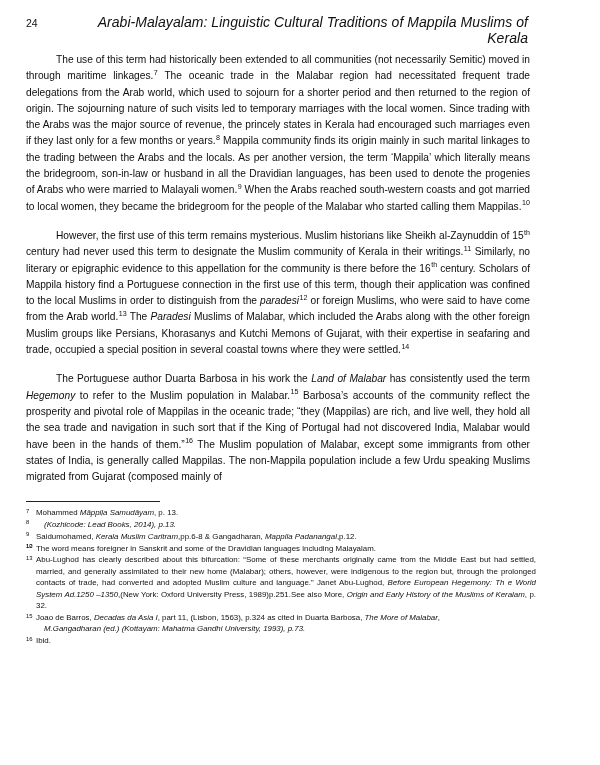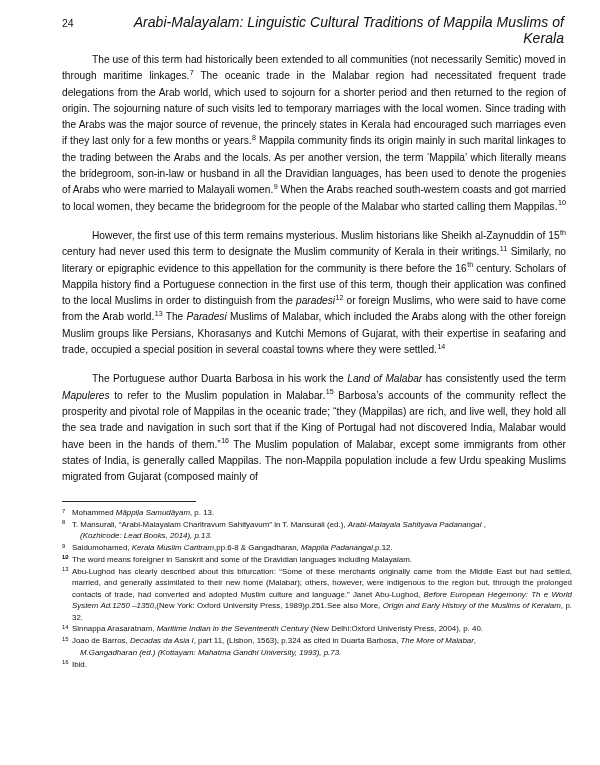--- a/index.html
+++ b/index.html
@@ -15,21 +15,20 @@
     color: #111111;
     -webkit-font-smoothing: antialiased;
   }
   .page {
     position: relative;
     width: 556px;
     height: 765px;
     box-sizing: border-box;
     padding: 14px 26px 6px 26px;
     overflow: hidden;
-    margin-left: 36px;
   }
   
   .running-head {
     display: flex;
     align-items: baseline;
     height: 22px;
     margin-bottom: 16px;
   }
   .folio {
     font-size: 10.5px;
@@ -153,21 +152,21 @@
       Malabar, which included the Arabs along with the other foreign Muslim groups like Persians,
       Khorasanys and Kutchi Memons of Gujarat, with their expertise in seafaring and trade,
       occupied a special position in several coastal towns where they were
       settled.<sup>14</sup>
     </p>
 
     <p>
       The Portuguese author Duarta Barbosa in his work the
       <i>Land of Malabar</i> has
       consistently used the term
-      <i>Mapuleres</i> to refer to the
+      <i>Hegemony</i> to refer to the
       Muslim population in Malabar.<sup>15</sup>
       Barbosa’s accounts of the community reflect the prosperity and pivotal role of Mappilas
       in the oceanic trade; “they (Mappilas) are rich, and live well, they hold all the sea
       trade and navigation in such sort that if the King of Portugal had not discovered India,
       Malabar would have been in the hands of
       them.”<sup>16</sup> The Muslim
       population of Malabar, except some immigrants from other states of India, is generally called
       Mappilas. The non-Mappila population include a few Urdu speaking Muslims migrated from Gujarat
       (composed mainly of
     </p>
@@ -176,44 +175,41 @@
 
   <div class="footnote-area">
     <div class="footnote-rule"></div>
     <div class="footnotes">
 
       <div class="fn">
         <span class="fn-num">7</span><span class="fn-body">Mohammed <i>Māppiḷa Samudāyam</i>, p. 13.</span>
       </div>
 
       <div class="fn">
-        <span class="fn-num">8</span><span class="fn-body">T. Mansurali, “Arabi-Malayalam Charitravum Sahityavum” in T. Mansurali (ed.), <i>Arabi-Malayala Sahityava Padanangal</i> ,</span>
+        <span class="fn-num">8</span>
         <span class="fn-cont">(Kozhicode: Lead Books, 2014), p.13.</span>
       </div>
 
       <div class="fn">
         <span class="fn-num">9</span><span class="fn-body">Saidumohamed, <i>Kerala Muslim Caritram</i>,pp.6-8 &amp; Gangadharan, <i>Mappila Padanangal</i>,p.12.</span>
       </div>
 
       <div class="fn">
         <span class="fn-num">10</span>
       </div>
 
 
       <div class="fn">
         <span class="fn-num">12</span><span class="fn-body">The word means foreigner in Sanskrit and some of the Dravidian languages including Malayalam.</span>
       </div>
 
       <div class="fn fn-wide">
         <span class="fn-num">13</span><span class="fn-body">Abu-Lughod has clearly described about this bifurcation: “Some of these merchants originally came from the Middle East but had settled, married, and generally assimilated to their new home (Malabar); others, however, were indigenous to the region but, through the prolonged contacts of trade, had converted and adopted Muslim culture and language.” Janet Abu-Lughod, <i>Before European Hegemony: Th e World System Ad.1250 –1350</i>,(New York: Oxford University Press, 1989)p.251.See also More, <i>Origin and Early History of the Muslims of Keralam</i>, p. 32.</span>
       </div>
 
-      <div class="fn">
-        <span class="fn-num">14</span><span class="fn-body">Sinnappa Arasaratnam, <i>Maritime Indian in the Seventeenth Century</i> (New Delhi:Oxford Univeristy Press, 2004), p. 40.</span>
-      </div>
 
       <div class="fn fn-wide">
         <span class="fn-num">15</span><span class="fn-body">Joao de Barros, <i>Decadas da Asia I</i>, part 11, (Lisbon, 1563), p.324 as cited in Duarta Barbosa, <i>The More of Malabar</i>,</span>
         <span class="fn-cont">M.Gangadharan (ed.) (Kottayam: Mahatma Gandhi University, 1993), p.73.</span>
       </div>
 
       <div class="fn">
         <span class="fn-num">16</span><span class="fn-body">Ibid.</span>
       </div>
 

